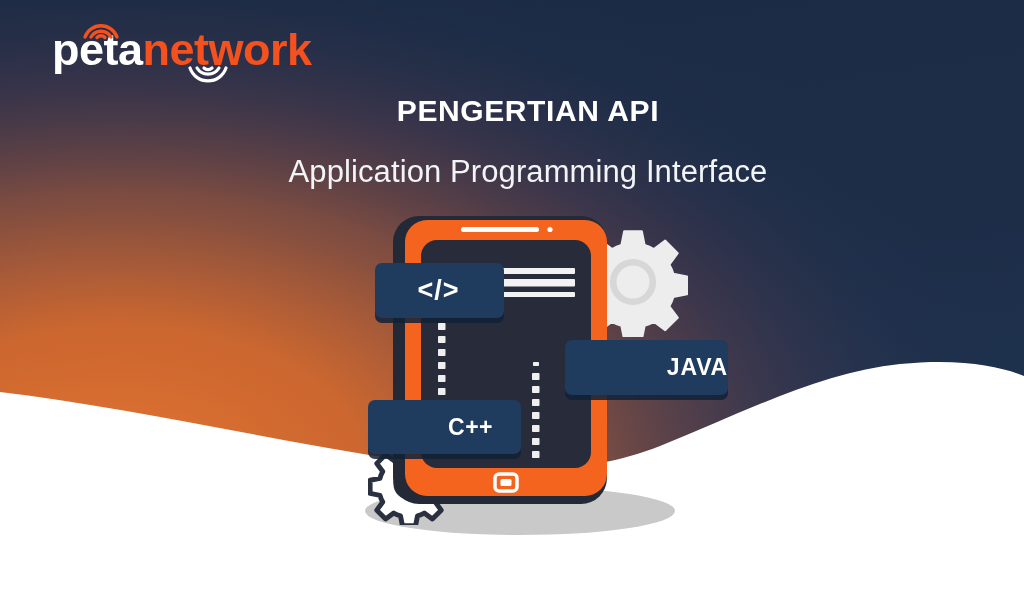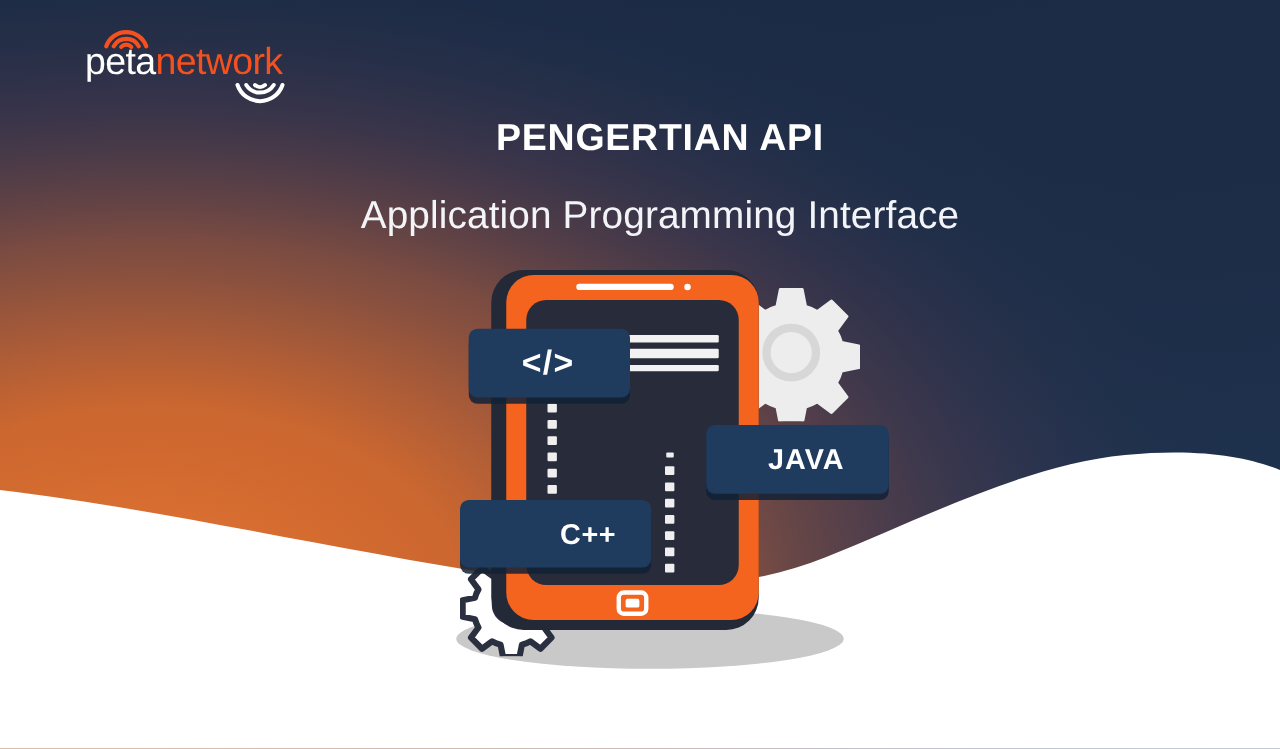--- a/index.html
+++ b/index.html
@@ -32,26 +32,26 @@
   #logo {
     position: absolute;
     left: 52px;
     top: 22px;
     width: 260px;
     height: 62px;
     user-select: none;
   }
   #logo-text {
     position: absolute;
-    left: 16px;
+    left: 0;
     top: 0;
-    font-size: 30px;
+    font-size: 45px;
     letter-spacing: -0.5px;
     line-height: 56px;
-    font-weight: 400;
+    font-weight: 700;
     white-space: nowrap;
   }
   #logo-text .lt-peta { color: #ffffff; }
   #logo-text .lt-network { color: #F4511E; }
 
   .logo-arc {
     position: absolute;
     pointer-events: none;
   }
   #logo-arc-top  { left: 29px;  top: -4px; }
@@ -123,22 +123,22 @@
     justify-content: flex-end;
     padding-right: 28px;
   }
   #badge-java {
     left: 225px;
     top: 135px;
     width: 132px;
     height: 55px;
     font-size: 23px;
     letter-spacing: 0.8px;
-    justify-content: center;
-    padding-left: 14px;
+    justify-content: flex-end;
+    padding-left: 31px;
   }
 
   .layer-phone  { z-index: 20; }
   .layer-badge  { z-index: 40; }
   .layer-gear-back { z-index: 10; }
   .layer-gear-front { z-index: 15; }
   .layer-shadow { z-index: 5; }
 </style>
 </head>
 <body>

